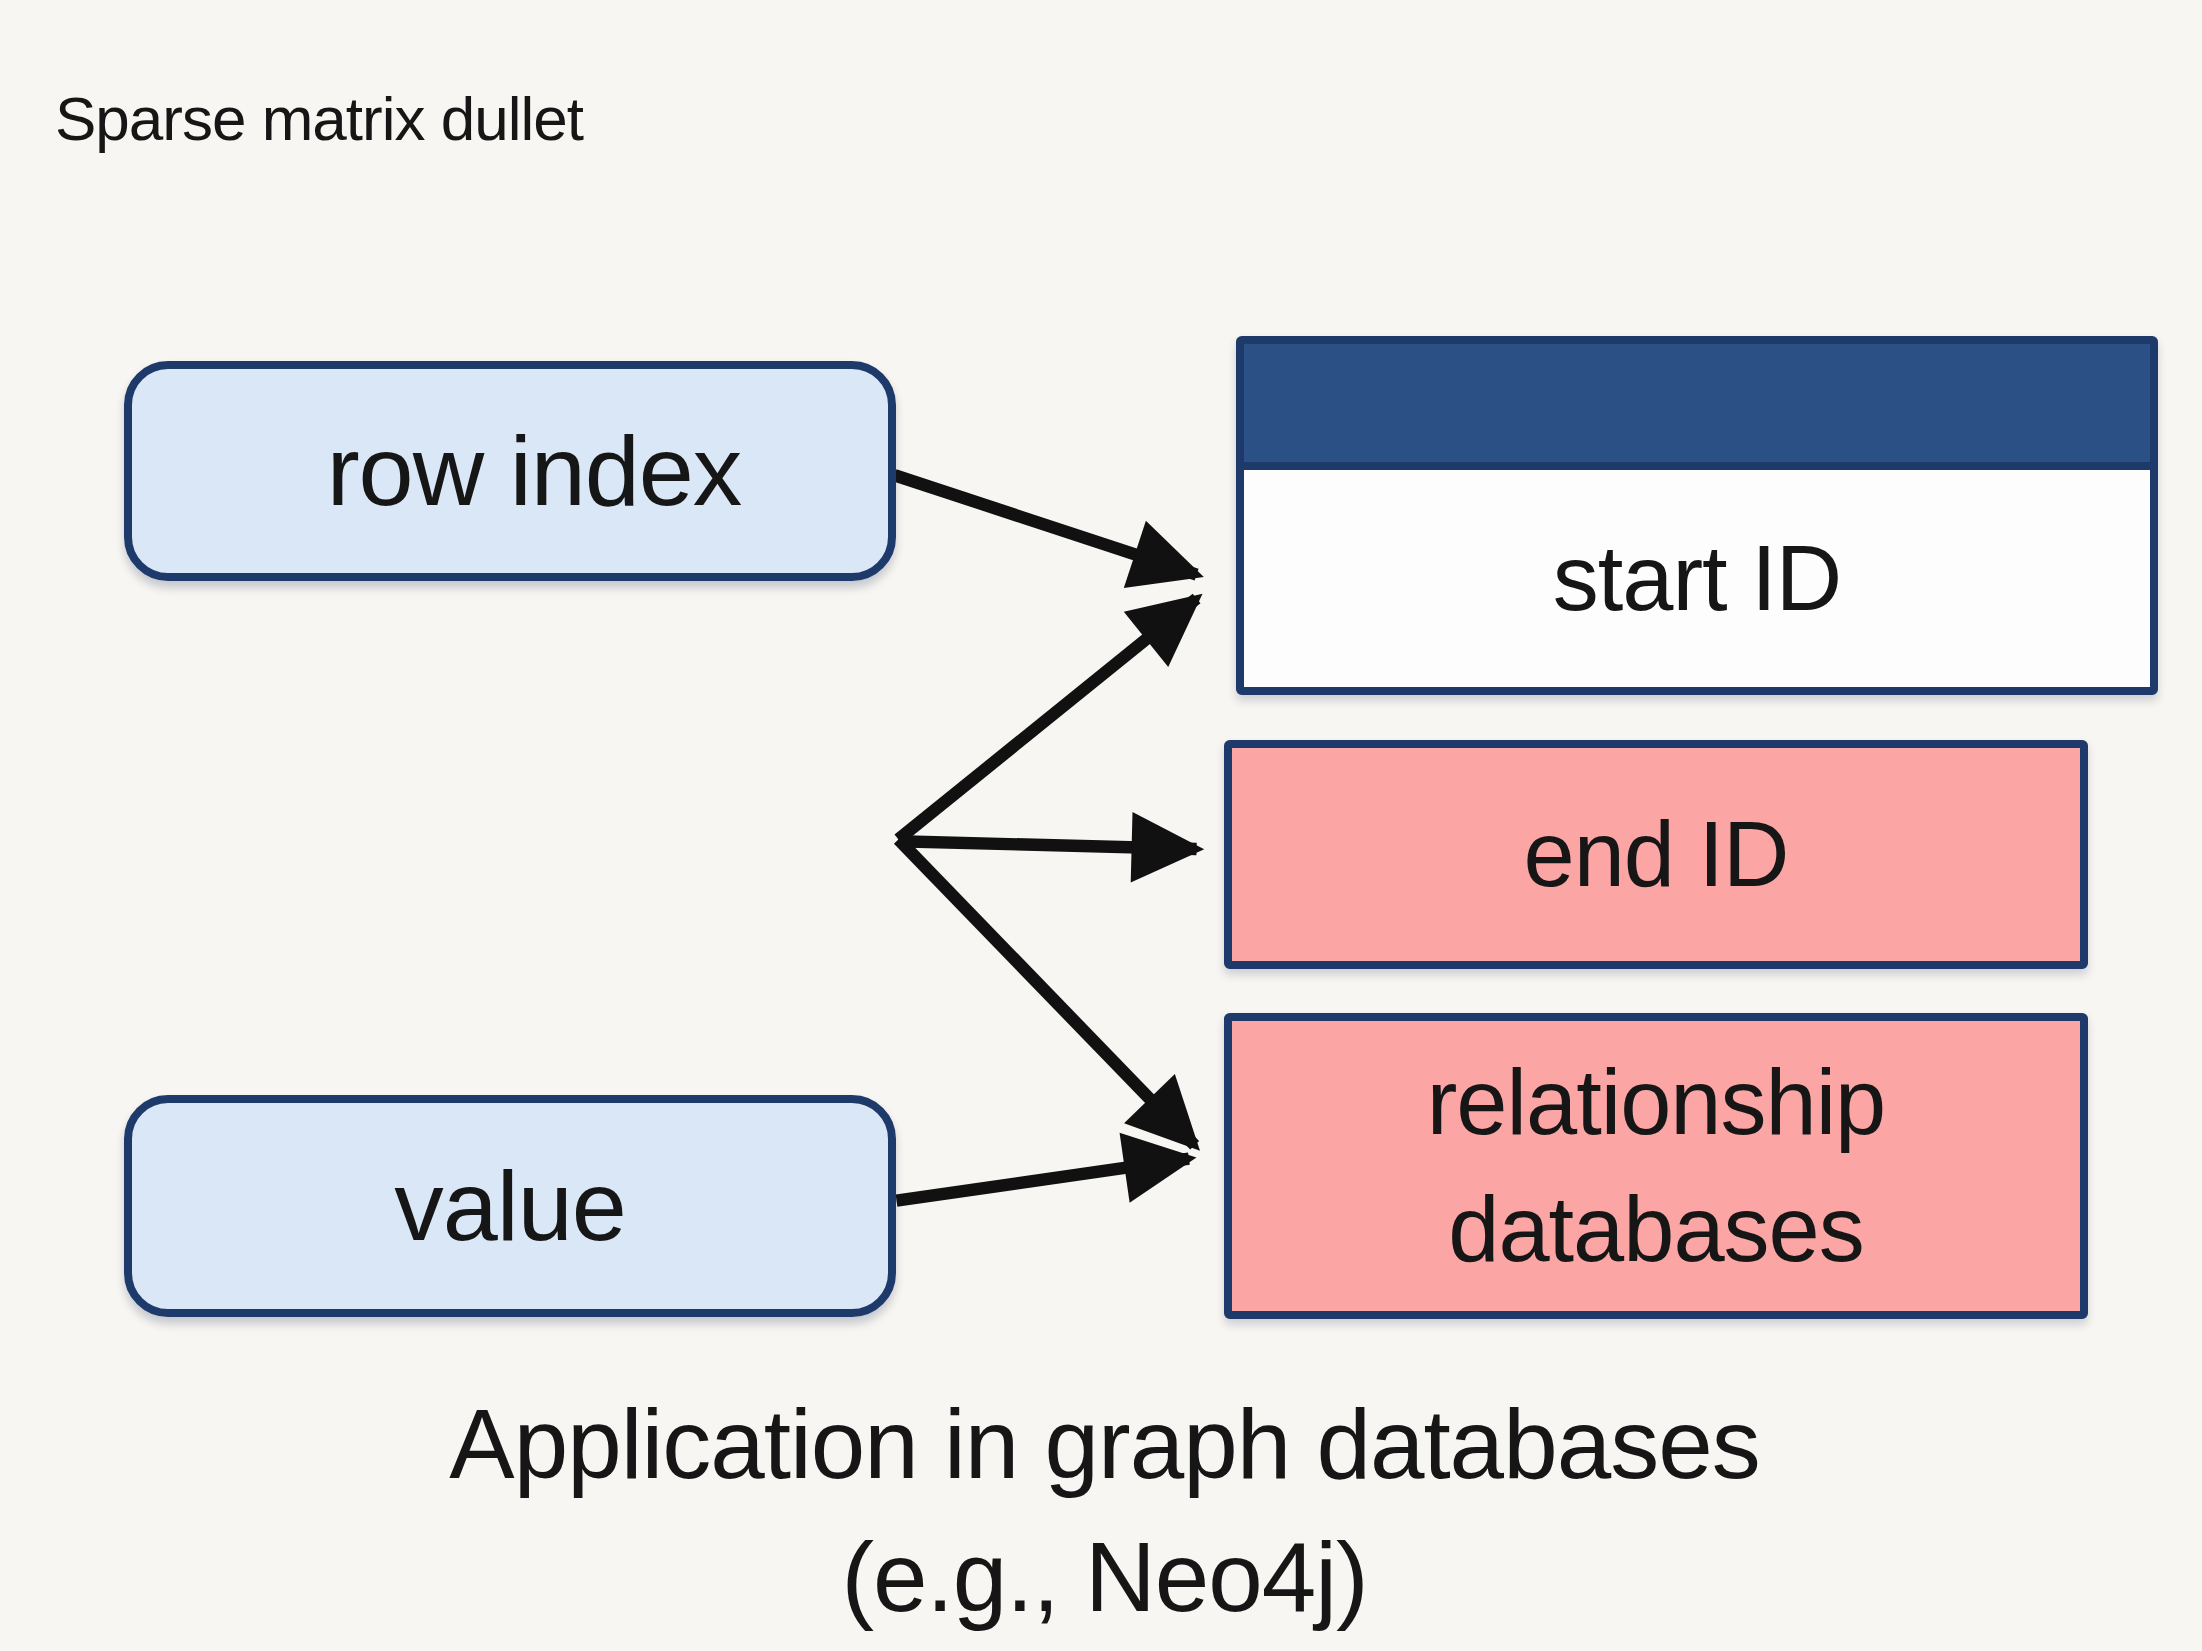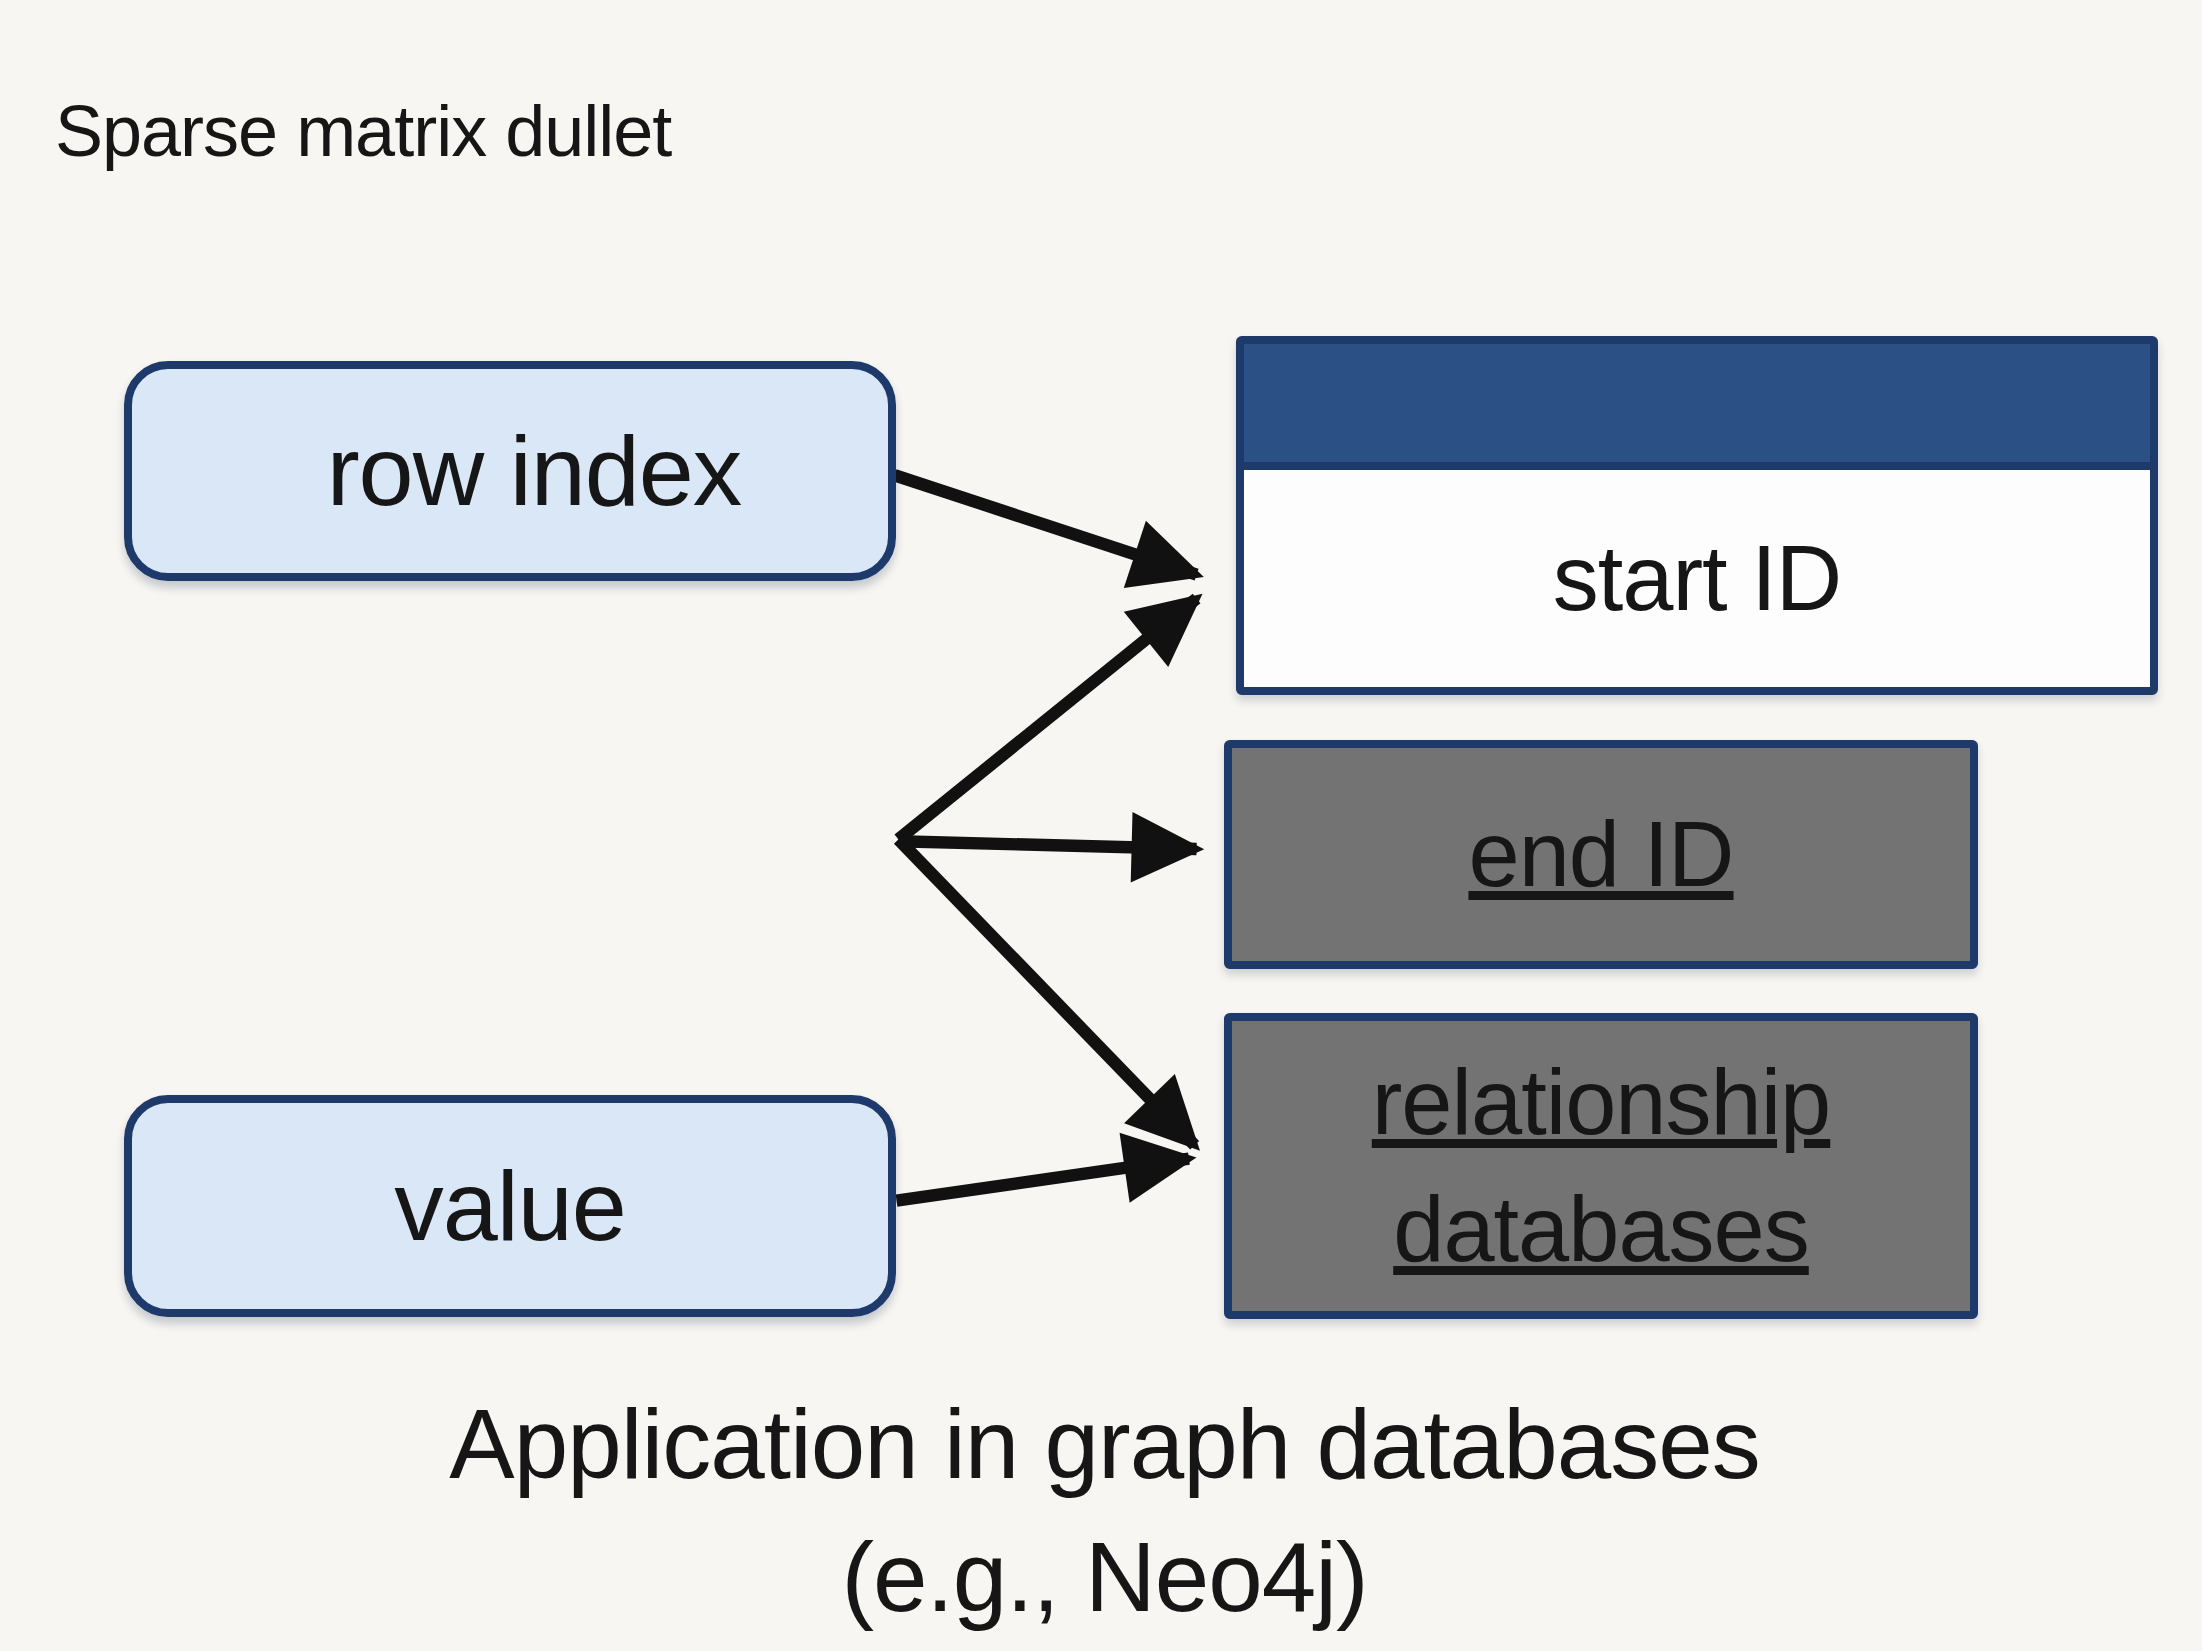--- a/index.html
+++ b/index.html
@@ -15,22 +15,22 @@
   body{
     background:var(--bg);
     font-family:"Liberation Sans","DejaVu Sans",sans-serif;
     color:var(--text);
     position:relative;
     overflow:hidden;
   }
   .canvas{position:absolute;inset:0;}
 
   .title{
-    position:absolute;left:55px;top:92px;
-    font-size:72px;line-height:1.1;letter-spacing:-1px;
+    position:absolute;left:55px;top:85px;
+    font-size:62px;line-height:1.1;letter-spacing:-1px;
     color:var(--text);white-space:nowrap;
   }
 
   .lbox{
     position:absolute;left:124px;width:772px;
     background:var(--node-fill);
     border:8.6px solid var(--node-border);
     border-radius:44px;
     display:flex;align-items:center;justify-content:center;
     box-shadow:0 6.7px 8.6px rgba(25,45,85,0.22);
@@ -53,28 +53,27 @@
     background:var(--header-fill);
     border-bottom:8.6px solid var(--node-border);
   }
   .rcell{
     flex:1 1 auto;
     display:flex;align-items:center;justify-content:center;
     font-size:92px;letter-spacing:-1px;
   }
 
   .rbox{
-    position:absolute;left:1224px;width:754px;
-    background:#737373;
+    position:absolute;left:1224px;width:864px;
+    background:#fca5a5;
     border:8.6px solid var(--node-border);
     border-radius:5.7px;
     box-shadow:0 5.7px 8.6px rgba(25,45,85,0.18);
     display:flex;align-items:center;justify-content:center;
     text-align:center;
-    text-decoration:underline;
   }
   .rbox span{font-size:92px;line-height:1.38;letter-spacing:-1px;}
   .rbox.end{top:740px;height:229px;}
   .rbox.rel{top:1013px;height:306px;}
   .rbox.rel span{display:block;width:612px;}
 
   .caption{
     position:absolute;left:124px;top:1378px;width:1961px;
     text-align:center;font-size:98px;line-height:1.36;letter-spacing:-1px;
   }

